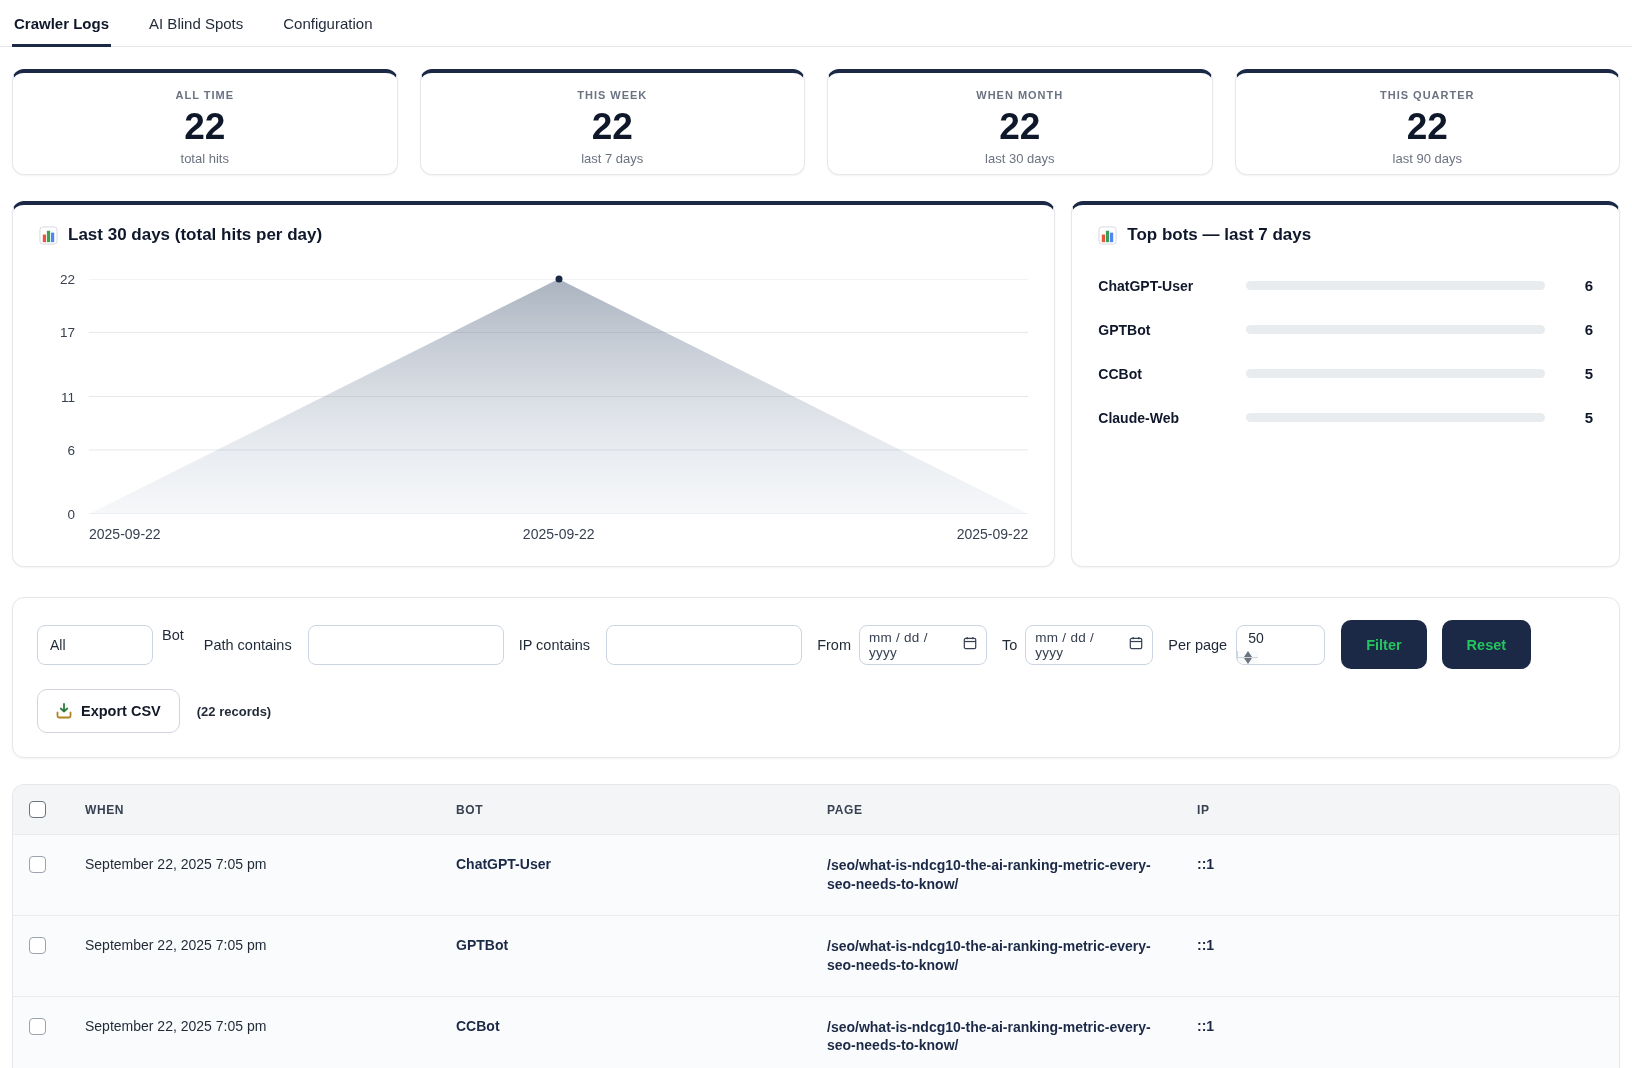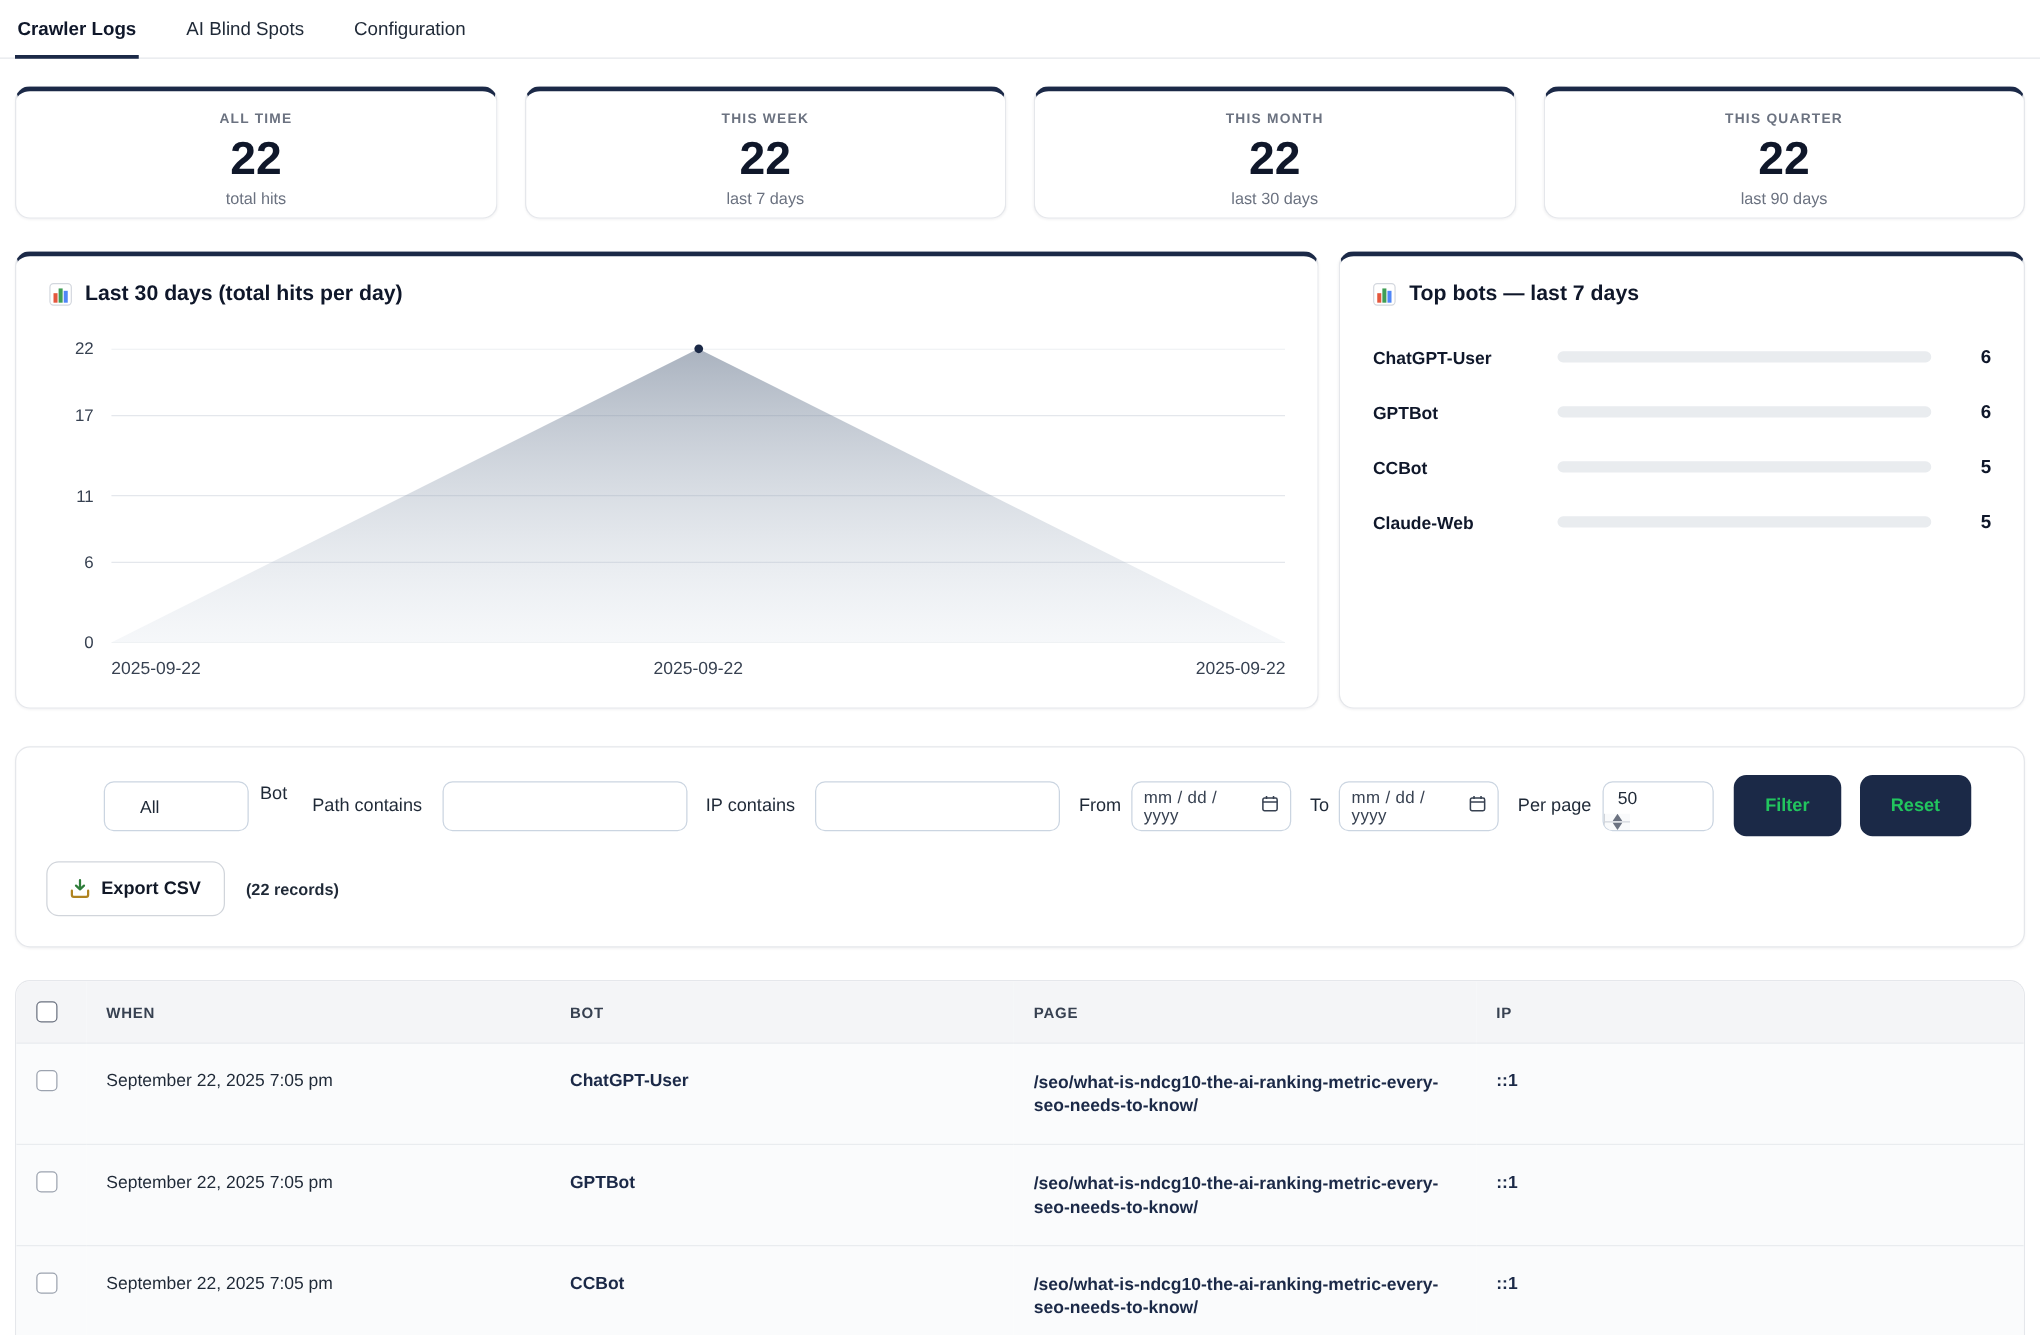--- a/index.html
+++ b/index.html
@@ -58,21 +58,21 @@
   .bot-value { width: 48px; text-align: right; font-size: 15px; font-weight: 700; color: #0f172a; }
 
   
   .filter-card {
     margin: 30px 12px 0; border: 1px solid var(--border); border-radius: 12px;
     padding: 22px 24px 24px; background: #fff; box-shadow: 0 1px 2px rgba(16,24,40,.05);
   }
   .filter-row { display: flex; align-items: center; }
   .filter-label { font-size: 14.5px; color: #1f2937; white-space: nowrap; }
   .ctl { border: 1px solid #cbd5e1; border-radius: 8px; background: #fff; height: 40px; font-size: 14px; color: #1f2937; }
-  .select-bot { width: 116px; padding: 0 28px; appearance: none; font-family: inherit; margin-left: 46px; }
+  .select-bot { width: 116px; padding: 0 12px; appearance: none; font-family: inherit; }
   .lbl-bot { position: relative; top: -10px; margin: 0 20px 0 9px; }
   .txt-input { width: 196px; padding: 0 12px; margin-left: 16px; font-family: inherit; }
   .lbl-after { margin-left: 15px; }
   .date-field { width: 128px; display: flex; align-items: center; padding: 0 9px; margin-left: 8px; color: #374151; gap: 19px; }
   .date-ph { font-size: 13.5px; letter-spacing: .02em; }
   .cal-btn { margin-left: auto; width: 17px; height: 17px; cursor: pointer; }
   .perpage-field { width: 89px; display: flex; align-items: stretch; margin-left: 9px; overflow: hidden; flex-direction: column; }
   .perpage-value { flex: 1; display: flex; align-items: center; padding-left: 11px; font-size: 14px; }
   .spinner { width: 21px; border-left: 1px solid #d1d5db; display: flex; flex-direction: column; }
   .spin-btn { flex: 1; display: flex; align-items: center; justify-content: center; cursor: pointer; background: #f9fafb; }
@@ -123,21 +123,21 @@
     <div class="stat-label">ALL TIME</div>
     <div class="stat-value">22</div>
     <div class="stat-sub">total hits</div>
   </div>
   <div class="stat-card">
     <div class="stat-label">THIS WEEK</div>
     <div class="stat-value">22</div>
     <div class="stat-sub">last 7 days</div>
   </div>
   <div class="stat-card">
-    <div class="stat-label">THIS MONTH</div>
+    <div class="stat-label">WHEN MONTH</div>
     <div class="stat-value">22</div>
     <div class="stat-sub">last 30 days</div>
   </div>
   <div class="stat-card">
     <div class="stat-label">THIS QUARTER</div>
     <div class="stat-value">22</div>
     <div class="stat-sub">last 90 days</div>
   </div>
 </section>
 

